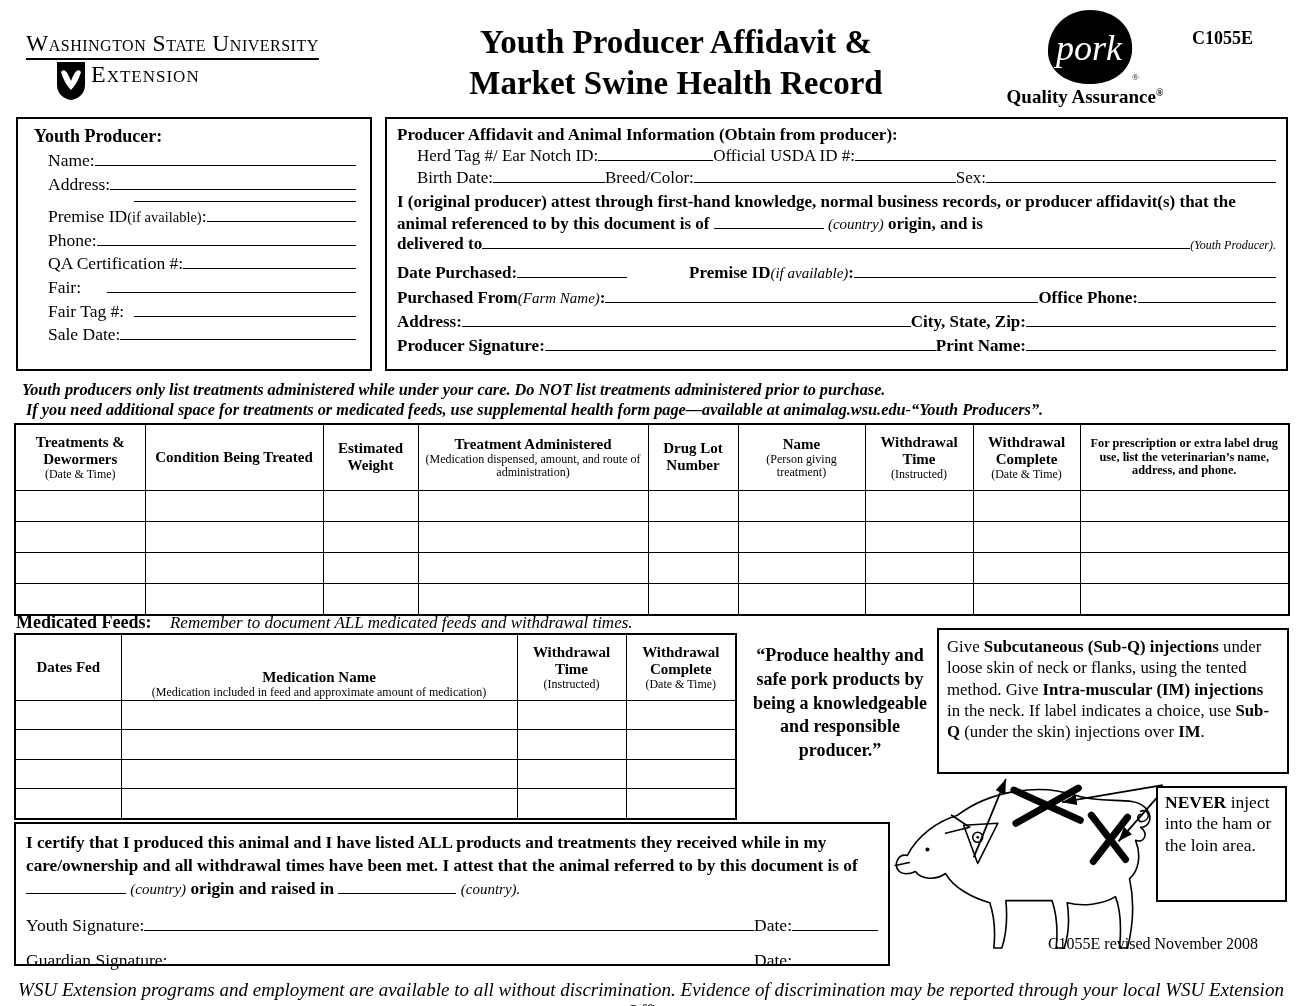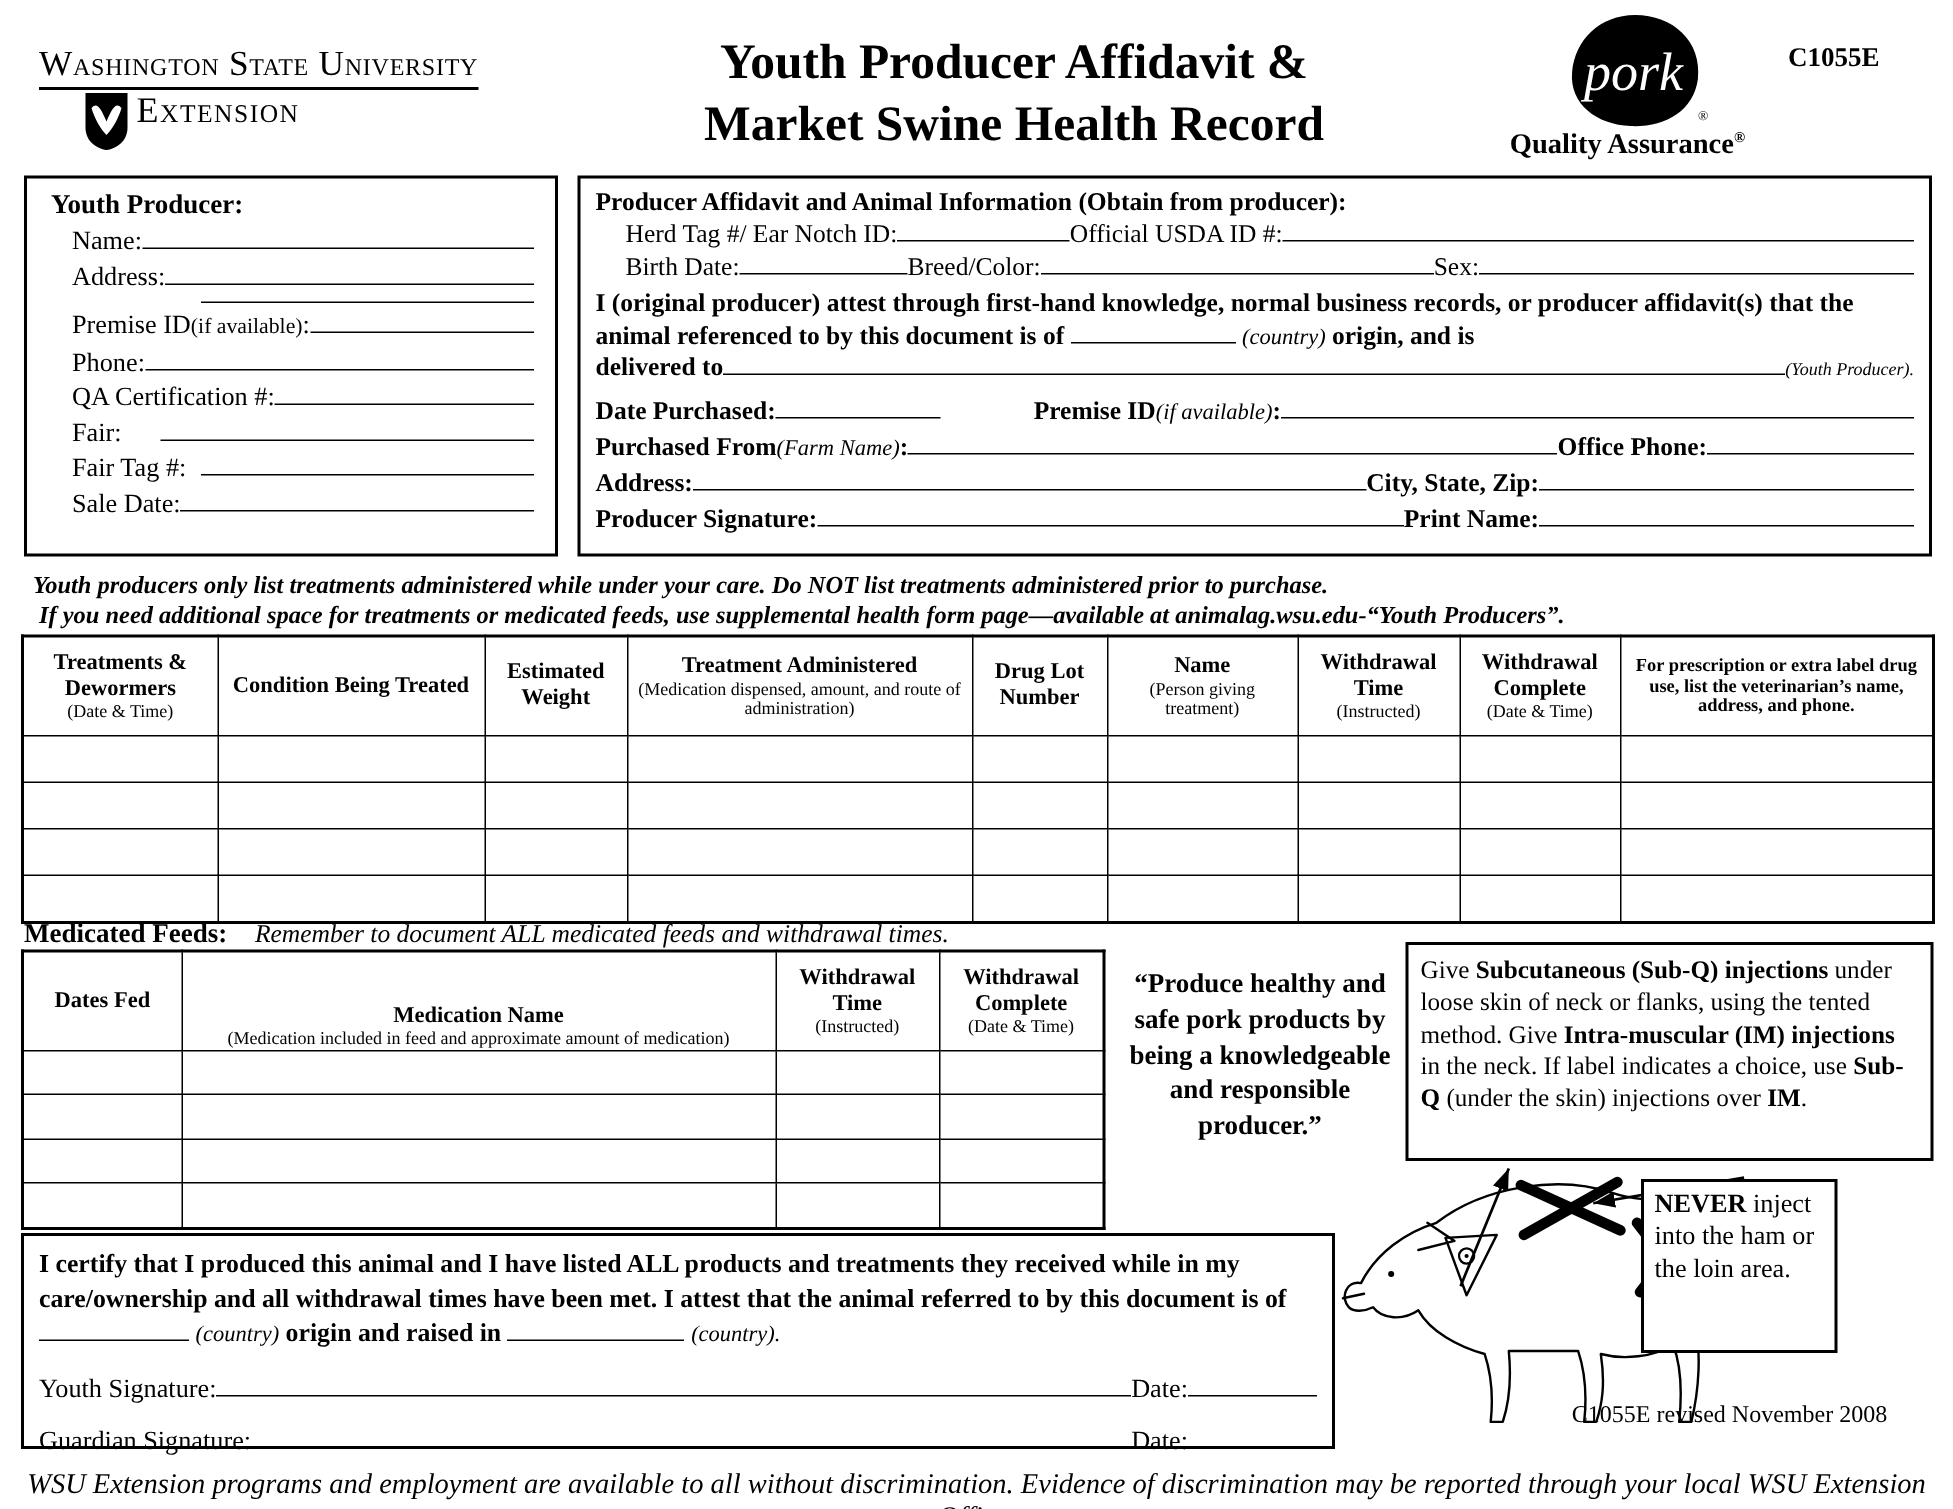--- a/index.html
+++ b/index.html
@@ -375,21 +375,21 @@
     <path class="pigline" d="M70,50 L104,48 L84,88 Z"></path>
     <circle cx="84" cy="62" r="5" fill="none" stroke="#000" stroke-width="1.5"></circle>
     <circle cx="84" cy="62" r="1.4" fill="#000"></circle>
     <path class="xmark" d="M120,15 L186,45 M184,13 L122,48"></path>
     <path class="xmark" d="M197,40 L231,84 M233,42 L199,86"></path>
     <path class="arrow" marker-end="url(#ah)" d="M80,82 L112,4"></path>
     <path class="arrow" marker-end="url(#ah)" d="M268,10 L168,27"></path>
     <path class="arrow" marker-end="url(#ah)" d="M268,16 L224,66"></path>
   </svg>
 
-  <div class="box never" style="left:1094px;top:786px;width:131px;height:116px;"><span style="font-weight: bold;">NEVER</span><span> inject into the ham or the loin area.</span></div>
+  <div class="box never" style="left:1156px;top:786px;width:131px;height:116px;"><span style="font-weight: bold;">NEVER</span><span> inject into the ham or the loin area.</span></div>
 
   <div class="box cert" style="left:14px;top:822px;width:876px;height:144px;">
     <div class="para"><span style="font-weight: bold;">I certify that I produced this animal and I have listed ALL products and treatments they received while in my care/ownership and all withdrawal times have been met.   I attest that the animal referred to by this document is of </span><span class="blank" style="width: 100px;"></span><span style="font-weight: bold;"> </span><span style="font-style: italic; font-size: 15px;">(country)</span><span style="font-weight: bold;"> origin and raised in </span><span class="blank" style="width: 118px;"></span><span style="font-weight: bold;"> </span><span style="font-style: italic; font-size: 15px;">(country).</span></div>
     <div class="frow">
         <span>Youth Signature:</span>
         <span class="blank" style="flex: 1 1 auto;"></span>
         <span>Date:</span>
         <span class="blank" style="width: 86px;"></span>
       </div>
     <div class="frow">

